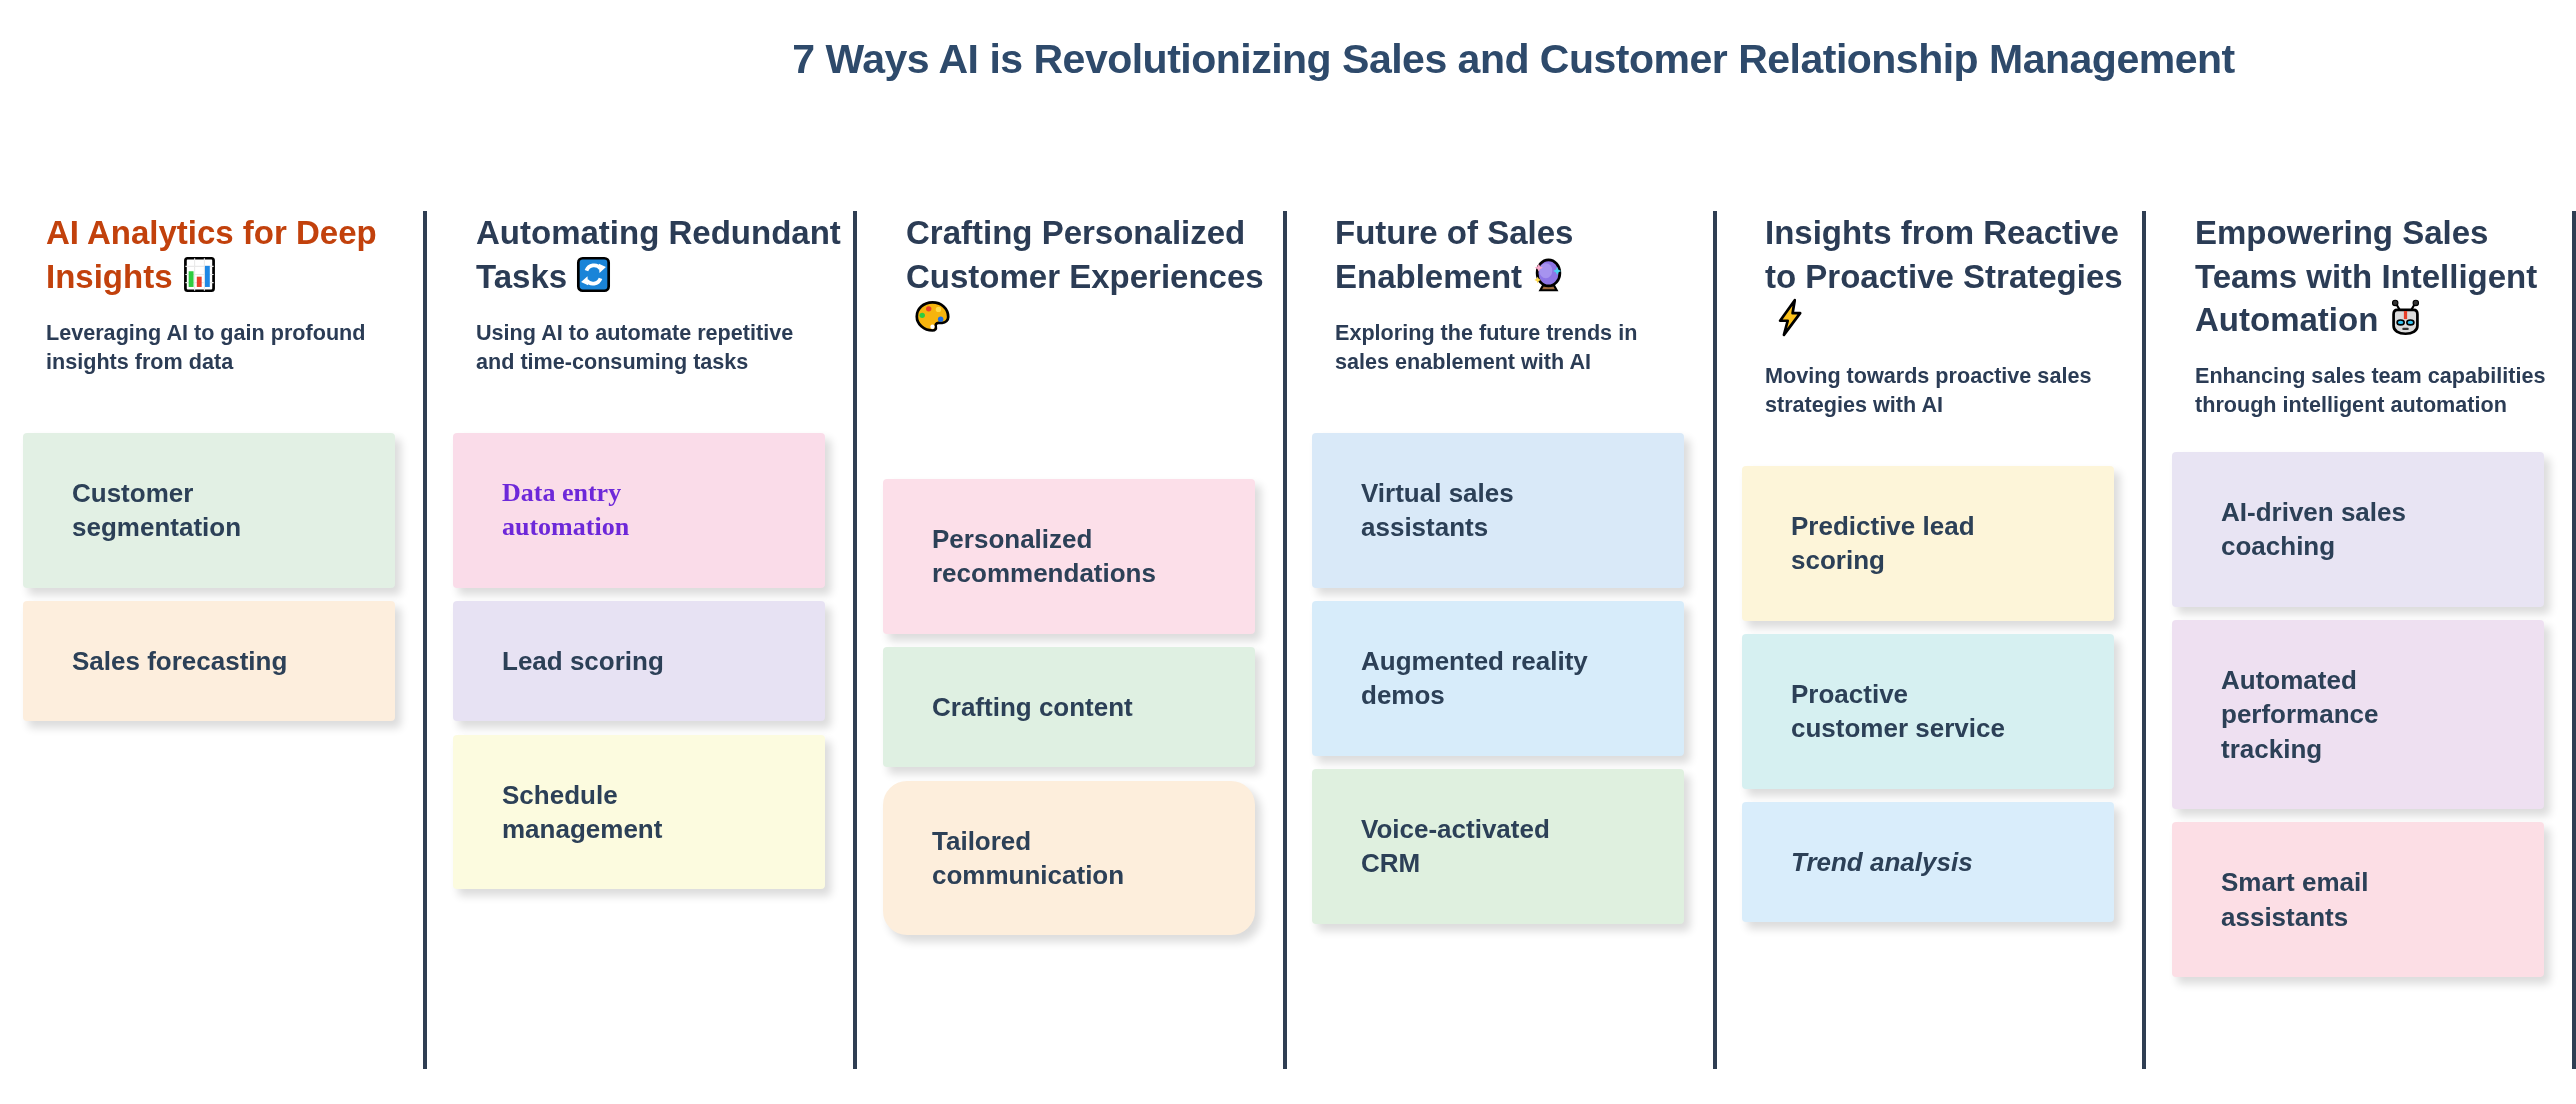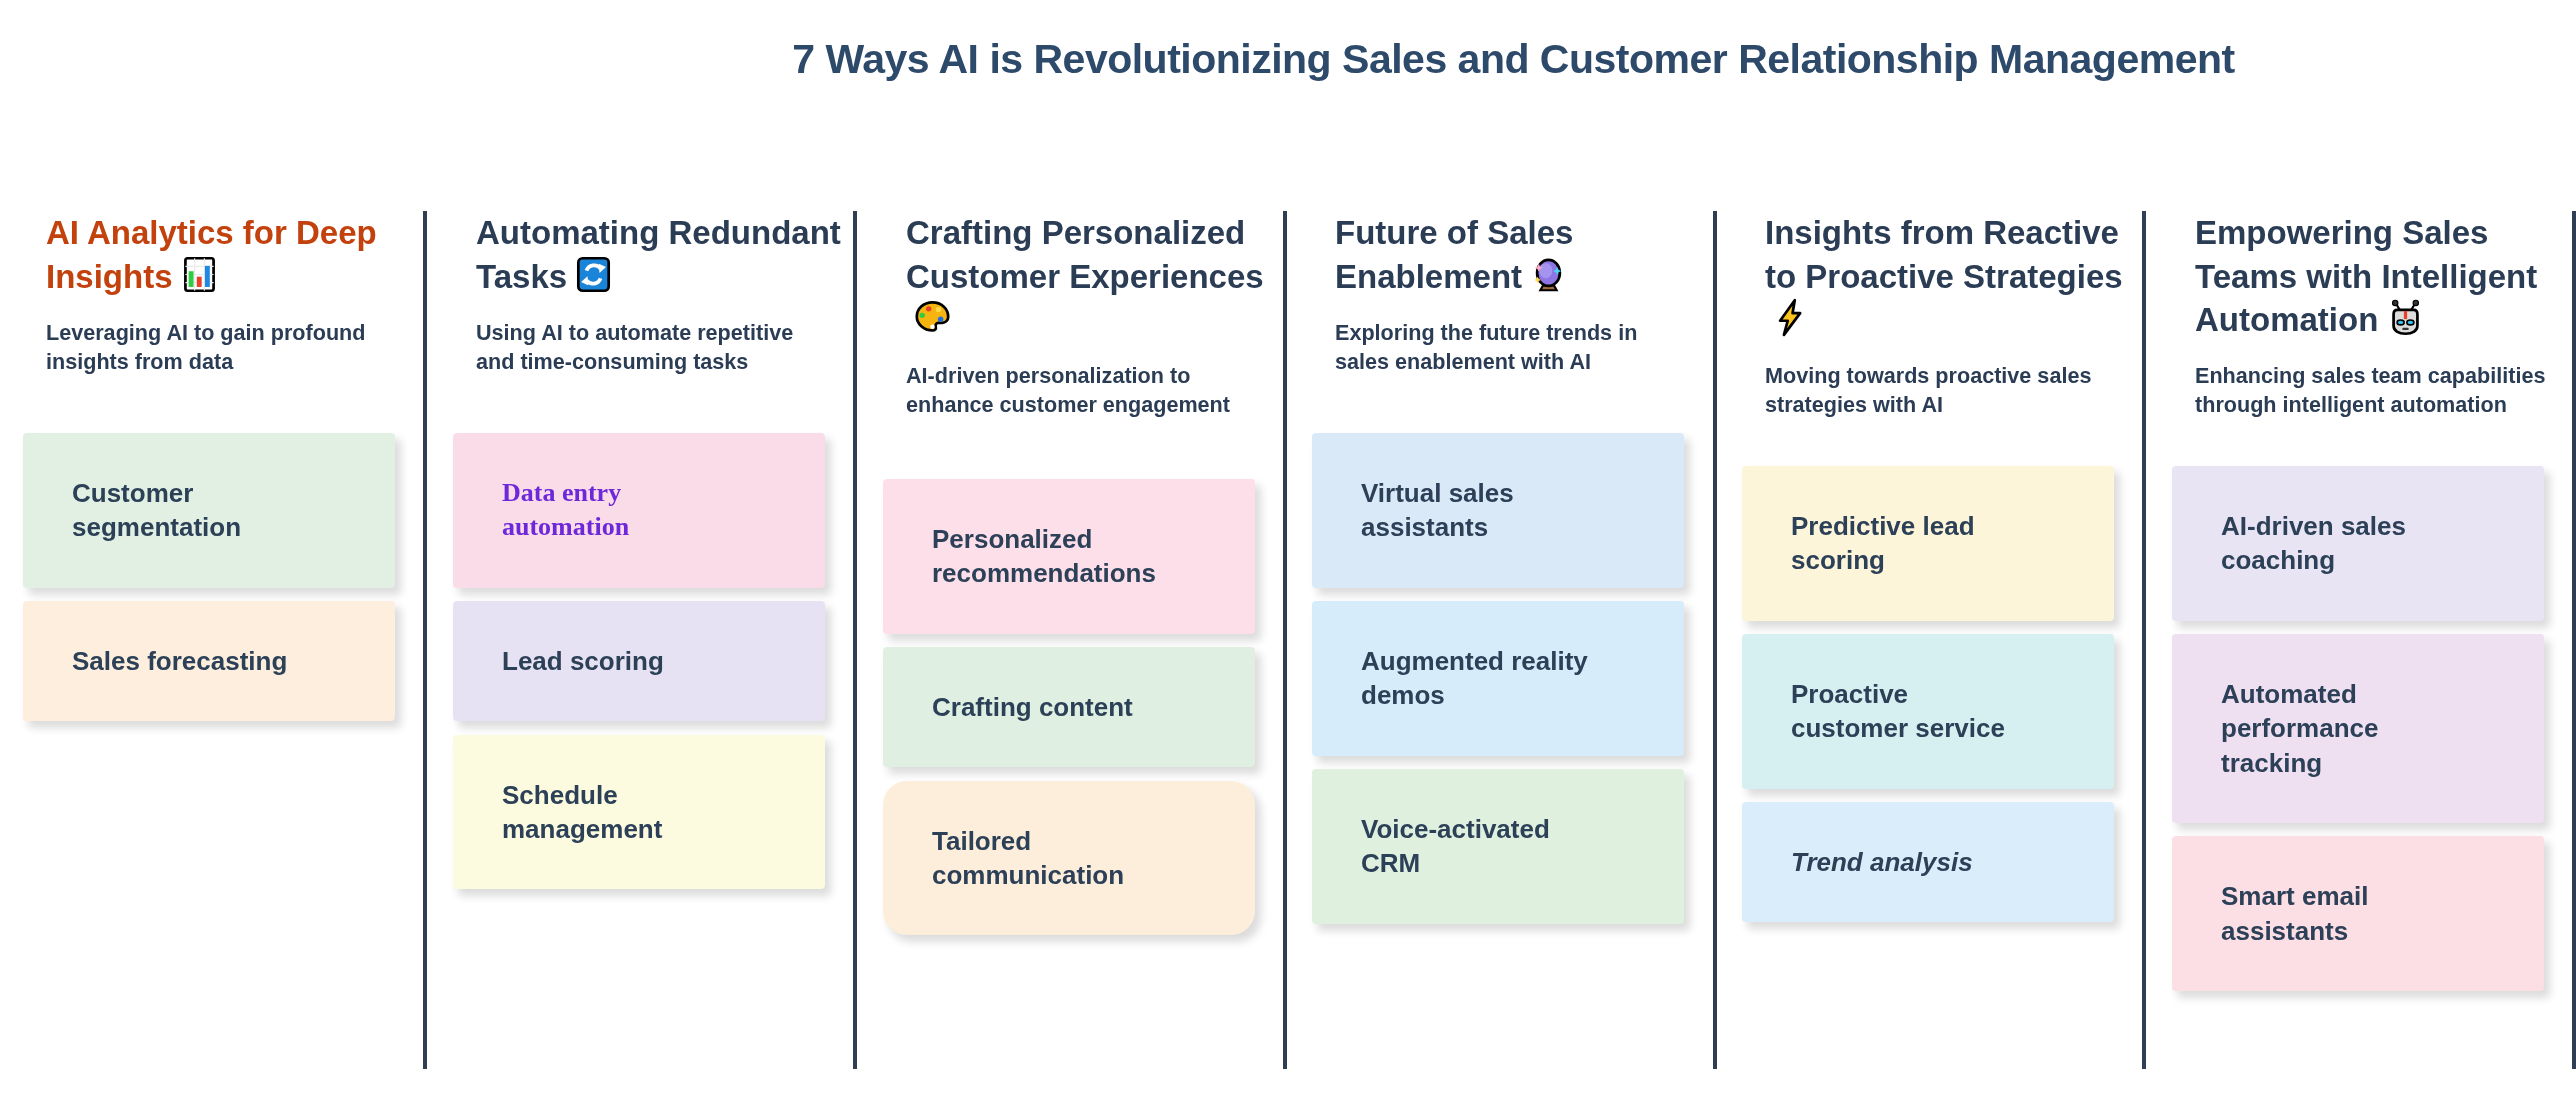--- a/index.html
+++ b/index.html
@@ -10,21 +10,21 @@
   .divider{position:absolute;top:211px;width:4.1px;height:858px;}
   .col{position:absolute;top:211px;width:377px;}
   .col-header{padding-left:23px;font-size:33px;line-height:1.32;font-weight:700;white-space:pre;}
   .col-sub{padding-left:23px;margin-top:13.4px;font-size:21.6px;line-height:1.35;font-weight:700;white-space:pre;}
   .hicon{display:inline-block;vertical-align:-6.2px;margin-left:7.2px;}
   .cards{position:absolute;left:0;width:372px;}
   .card{border-radius:4.1px;margin-bottom:13.4px;padding:43px 31px 43px 49px;
         box-shadow:5.2px 6.2px 8.2px rgba(0,0,0,0.14);}
   .card-label{font-size:26px;line-height:1.32;font-weight:700;white-space:pre;display:block;}
   .c1 .cards{top:222px;} .c2 .cards{top:222px;} .c3 .cards{top:268px;} .c4 .cards{top:222px;}
-  .c5 .cards{top:255px;} .c6 .cards{top:255px;}
+  .c5 .cards{top:255px;} .c6 .cards{top:241px;}
 </style>
 </head>
 <body>
 
 <div class="board">
 
   <div class="title" style="color: rgb(46, 74, 107);">7 Ways AI is Revolutionizing Sales and Customer Relationship Management</div>
 
   <div class="divider" style="left: 423px; background: rgb(47, 62, 83);"></div>
   <div class="divider" style="left: 853px; background: rgb(47, 62, 83);"></div>
@@ -87,22 +87,20 @@
     <div class="col-header" style="color: rgb(43, 60, 85);"><span>Crafting Personalized
 Customer Experiences
 </span><span class="hicon"><svg width="39" height="39" viewBox="0 0 72 72">
             <path d="M36 8C19 8 7 20 7 34c0 14 13 26 29 26 5 0 7-3 6-7-1-4 1-7 5-7h7c6 0 11-5 11-11C65 19 52 8 36 8z" fill="#f6b40e" stroke="#000" stroke-width="5"></path>
             <circle cx="29" cy="20" r="5" fill="#e8402a"></circle>
             <circle cx="17" cy="32" r="5" fill="#2ecc40"></circle>
             <circle cx="47" cy="21" r="5" fill="#ffd94a"></circle>
             <circle cx="51" cy="39" r="5" fill="#1e6ee5"></circle>
             <circle cx="36" cy="53" r="4" fill="#ffffff"></circle>
           </svg></span></div>
-    <div class="col-sub" style="color: rgb(43, 60, 85);">AI-driven personalization to
-enhance customer engagement</div>
     <div class="cards">
       <div class="card" style="background: rgb(252, 223, 233);">
           <span class="card-label" style="color: rgb(44, 64, 87);">Personalized
 recommendations</span>
         </div>
       <div class="card" style="background: rgb(223, 240, 226);">
           <span class="card-label" style="color: rgb(44, 64, 87);">Crafting content</span>
         </div>
       <div class="card" style="background: rgb(253, 238, 220); border-radius: 24px;">
           <span class="card-label" style="color: rgb(44, 64, 87);">Tailored

